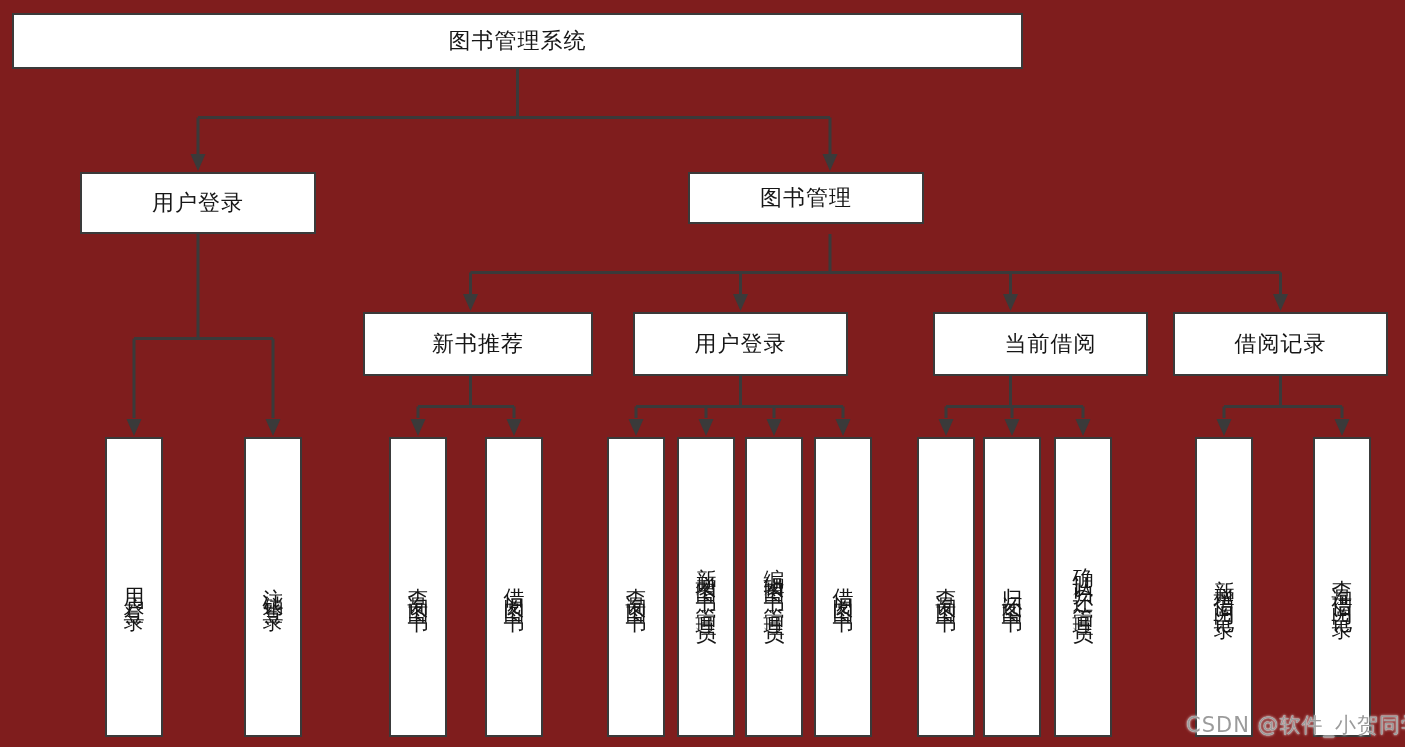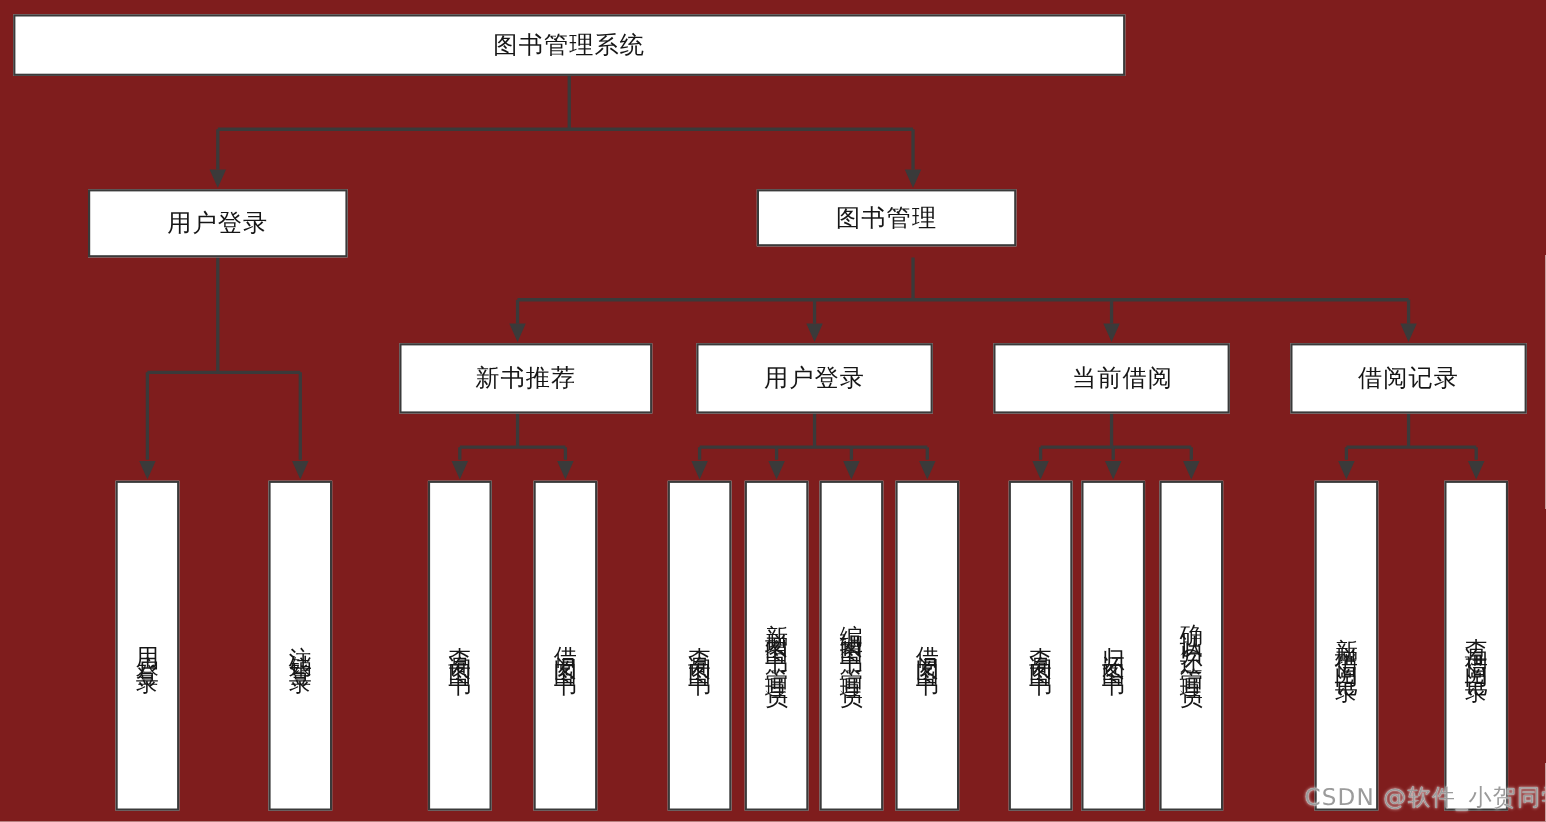--- a/index.html
+++ b/index.html
@@ -113,21 +113,21 @@
   <div class="hnode" style="left:688px; top:172px; width:236px; height:52px;">
     <span class="lbl">图书管理</span>
   </div>
 
   <div class="hnode" style="left:363px; top:312px; width:230px; height:64px;text-align:center;">
     <span class="lbl">新书推荐</span>
   </div>
   <div class="hnode" style="left:633px; top:312px; width:215px; height:64px;">
     <span class="lbl">用户登录</span>
   </div>
-  <div class="hnode" style="left:903px; top:312px; width:215px; height:64px;padding-left:20px;">
+  <div class="hnode" style="left:933px; top:312px; width:215px; height:64px;padding-left:20px;">
     <span class="lbl">当前借阅</span>
   </div>
   <div class="hnode" style="left:1173px; top:312px; width:215px; height:64px;">
     <span class="lbl">借阅记录</span>
   </div>
 
   <div class="vnode" style="left:105px;">
     <span class="lbl">用户登录</span>
   </div>
   <div class="vnode" style="left:244px;">

